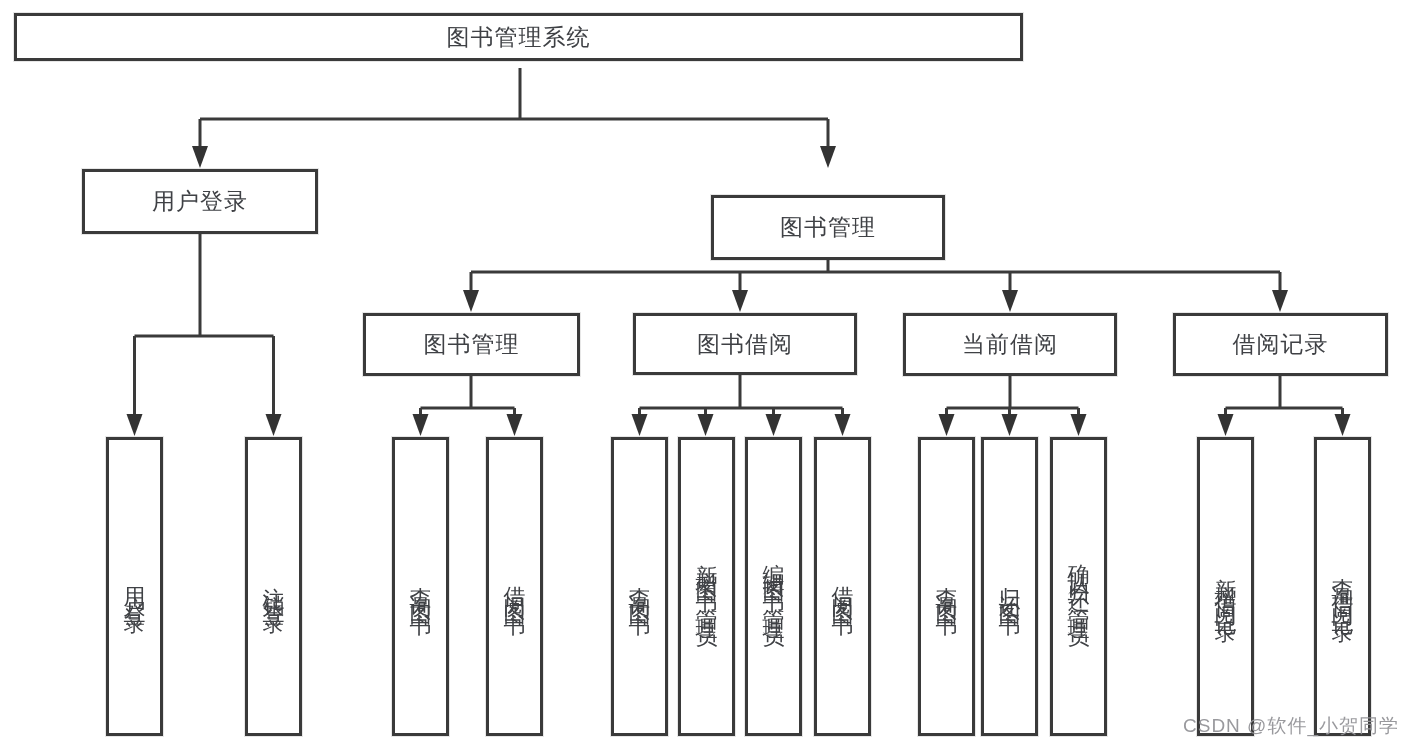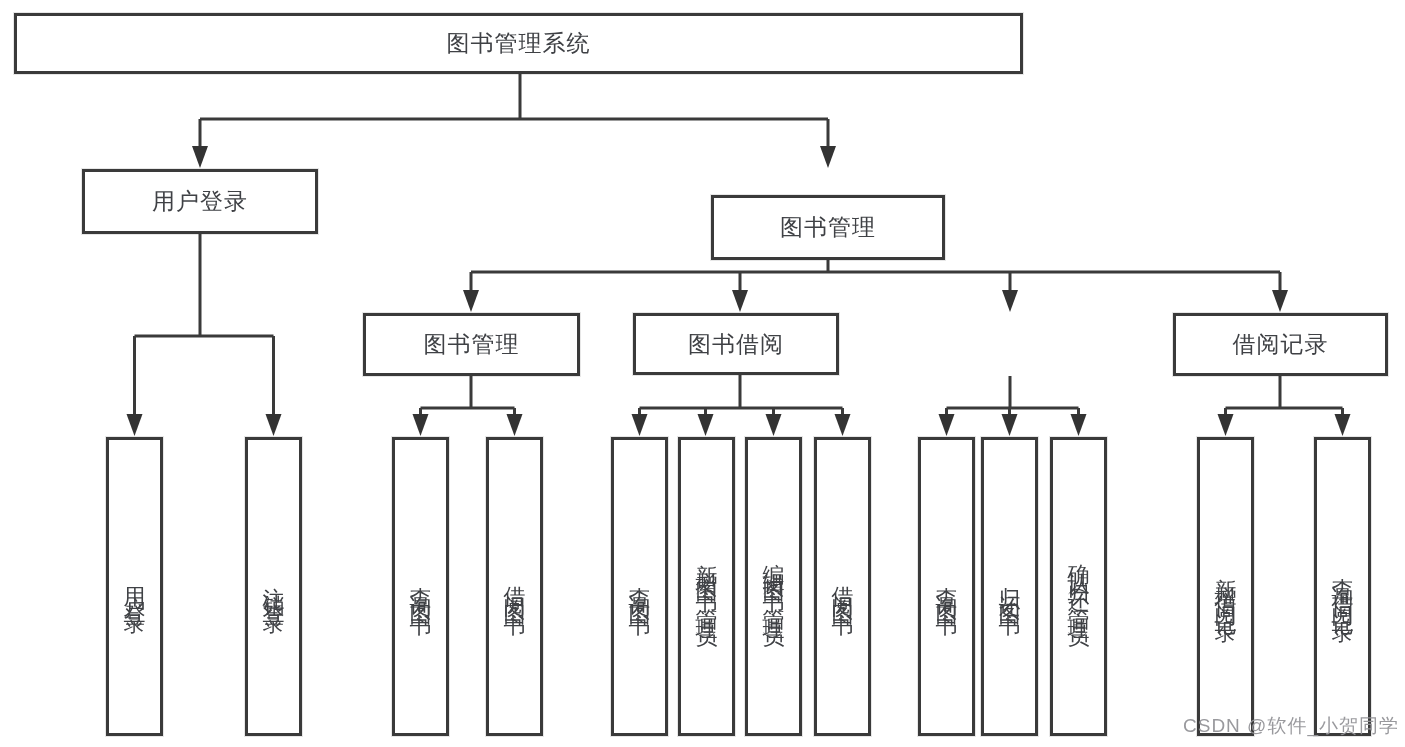--- a/index.html
+++ b/index.html
@@ -13,25 +13,25 @@
     border:3px solid #3a3a3a;display:flex;align-items:center;justify-content:center;
     box-shadow:0 0 0 1px rgba(60,60,60,0.12);
   }
   .hbox{font-size:23px;letter-spacing:1px;white-space:nowrap;}
   .vbox{
     width:57px;top:437px;height:299px;
     writing-mode:vertical-rl;text-orientation:mixed;
     font-size:22px;letter-spacing:9px;line-height:1;
   }
   .vbox span{display:block;}
-  #root{left:14px;top:13px;width:1009px;height:61px;}
+  #root{left:14px;top:13px;width:1009px;height:48px;}
   #l2a{left:82px;top:169px;width:236px;height:65px;}
   #l2b{left:711px;top:169px;width:234px;height:65px;margin-top:26px;}
   #l3a{left:363px;top:313px;width:217px;height:63px;}
-  #l3b{left:633px;top:313px;width:206px;height:62px;}
+  #l3b{left:633px;top:313px;width:224px;height:62px;}
   #l3c{left:903px;top:313px;width:214px;height:63px;}
   #l3d{left:1173px;top:313px;width:215px;height:63px;}
   #a1{left:106px;} #a2{left:245px;}
   #b1{left:392px;} #b2{left:486px;}
   #c1{left:611px;} #c2{left:678px;} #c3{left:745px;} #c4{left:814px;}
   #d1{left:918px;} #d2{left:981px;} #d3{left:1050px;}
   #e1{left:1197px;} #e2{left:1314px;}
   .watermark{
     position:absolute;left:1183px;top:713px;z-index:5;
     font-size:19px;color:rgba(148,148,152,0.95);white-space:nowrap;letter-spacing:1px;
@@ -82,20 +82,21 @@
       </g>
   </svg>
 
   <div class="hbox" id="root">图书管理系统</div>
 
   <div class="hbox" id="l2a">用户登录</div>
   <div class="hbox" id="l2b">图书管理</div>
 
   <div class="hbox" id="l3a">图书管理</div>
   <div class="hbox" id="l3b">图书借阅</div>
+  <div class="hbox" id="l3c">当前借阅</div>
   <div class="hbox" id="l3d">借阅记录</div>
 
   <div class="vbox" id="a1">
     <span>用户登录</span>
     </div>
   <div class="vbox" id="a2">
     <span>注销登录</span>
     </div>
 
   <div class="vbox" id="b1">

